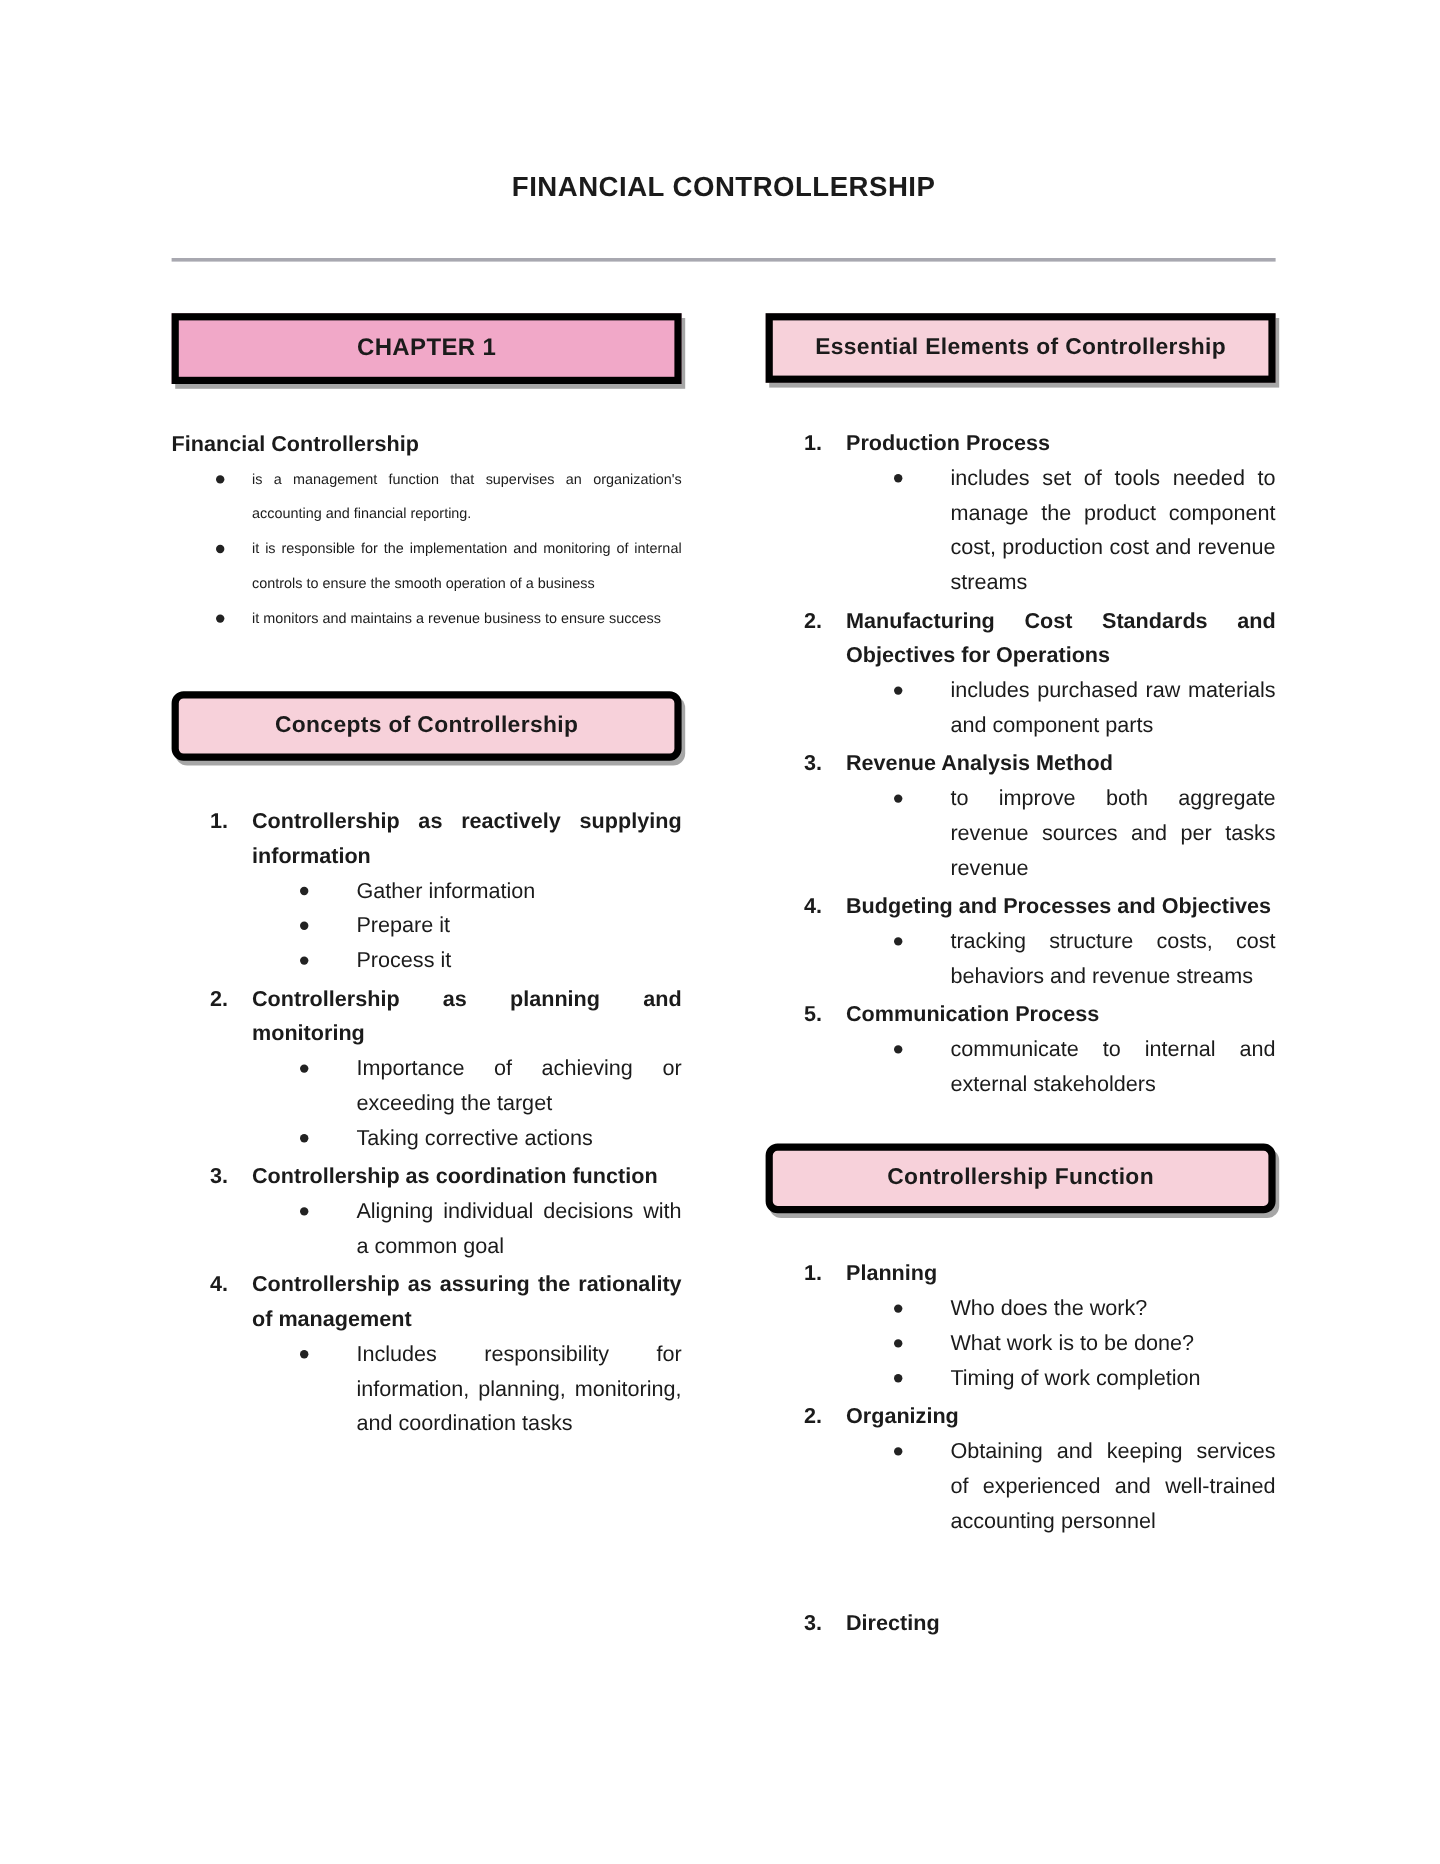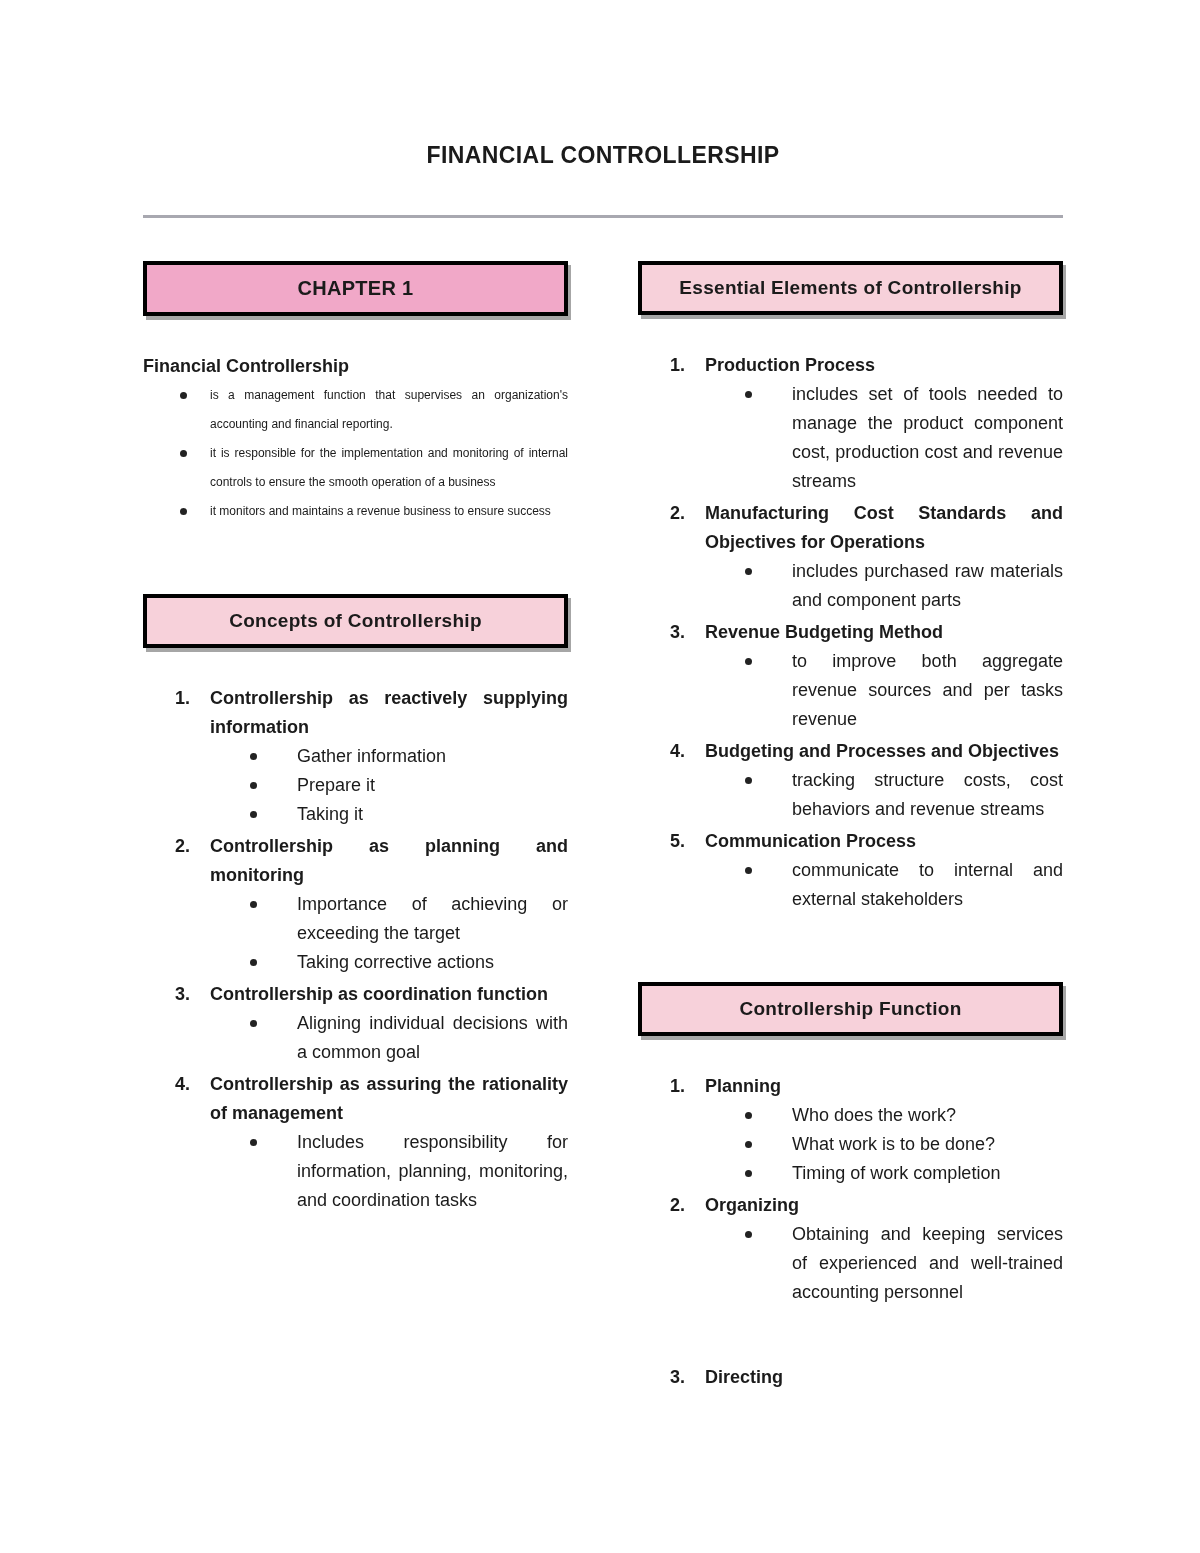--- a/index.html
+++ b/index.html
@@ -22,32 +22,32 @@
   }
   .divider {
     border: none;
     border-top: 3px solid #a8a8b0;
     margin: 45px 0 43px 0;
   }
   .columns { display: flex; gap: 70px; }
   .col { width: 425px; flex: none; }
 
   .box {
-    border: 4px solid #000000;
+    border: 6px solid #000000;
     background: #f7d1da;
     box-shadow: 3px 4px 0 rgba(0,0,0,0.35);
     text-align: center;
     font-weight: bold;
     font-size: 19px;
     letter-spacing: 0.3px;
     padding: 12px 6px;
     margin-bottom: 36px;
   }
   .box.chapter { background: #f1a8c8; font-size: 20px; }
-  .box.mid { margin-top: 68px; }
+  .box.mid { margin-top: 35px; border-radius: 10px; }
 
   .body-text { font-size: 18px; line-height: 29px; }
 
   .section-heading {
     font-weight: bold;
     font-size: 18px;
     line-height: 29px;
   }
 
   .bullet-row { display: flex; padding-left: 37px; }
@@ -147,21 +147,21 @@
             <div class="sub-bullet">
               <span class="dot"></span>
               <div class="btxt">Gather information</div>
             </div>
             <div class="sub-bullet">
               <span class="dot"></span>
               <div class="btxt">Prepare it</div>
             </div>
             <div class="sub-bullet">
               <span class="dot"></span>
-              <div class="btxt">Taking it</div>
+              <div class="btxt">Process it</div>
             </div>
           </div>
         </div>
 
         <div class="num-item">
           <span class="num">2.</span>
           <div class="itm-body">
             <div class="label">Controllership as planning and monitoring</div>
             <div class="sub-bullet">
               <span class="dot"></span>
@@ -225,21 +225,21 @@
             <div class="sub-bullet">
               <span class="dot"></span>
               <div class="btxt">includes purchased raw materials and component parts</div>
             </div>
           </div>
         </div>
 
         <div class="num-item">
           <span class="num">3.</span>
           <div class="itm-body">
-            <div class="label">Revenue Budgeting Method</div>
+            <div class="label">Revenue Analysis Method</div>
             <div class="sub-bullet">
               <span class="dot"></span>
               <div class="btxt">to improve both aggregate revenue sources and per tasks revenue</div>
             </div>
           </div>
         </div>
 
         <div class="num-item">
           <span class="num">4.</span>
           <div class="itm-body">

